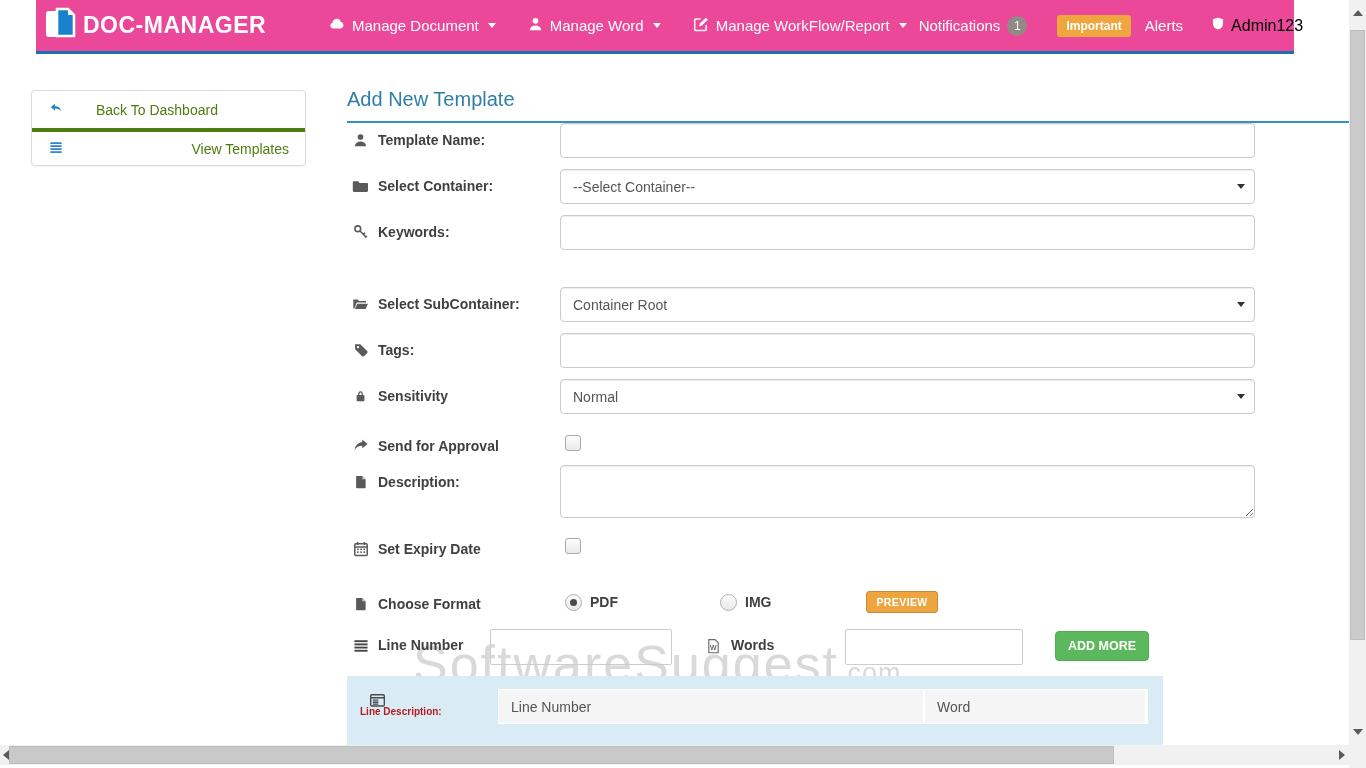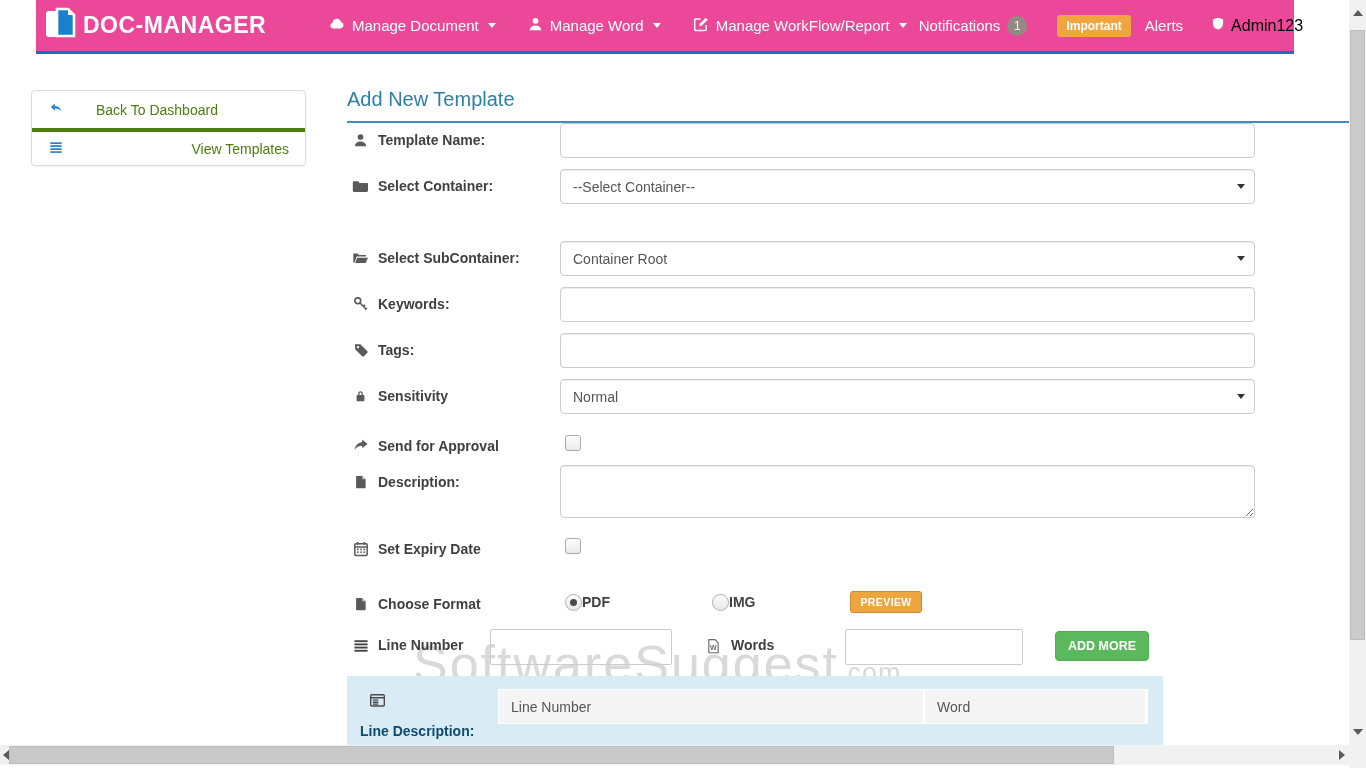--- a/index.html
+++ b/index.html
@@ -49,21 +49,21 @@
   .tinput { height:35px; }
   .tselect { height:35px; display:flex; align-items:center; cursor:pointer; }
   .caret-d { position:absolute; right:10px; top:15px; width:0; height:0;
     border-left:4px solid transparent; border-right:4px solid transparent; border-top:5px solid #333; }
   .tarea { height:53px; resize:both; display:block; }
 
   .checkbox { width:16px; height:16px; border:1px solid #ababab; border-radius:3px;
     background:linear-gradient(#fdfdfd,#e9e9e9); margin-top:6px; margin-left:5px; cursor:pointer; }
 
   .radio-row { display:flex; align-items:center; padding-top:4px; }
-  .radio-group { display:flex; align-items:center; cursor:pointer; }
+  .radio-group { display:flex; align-items:center; gap:8px; cursor:pointer; }
   .radio { width:17px; height:17px; border:1px solid #b0b0b0; border-radius:50%;
     background:linear-gradient(#fdfdfd,#e7e7e7); position:relative; flex:none; }
   .radio.on::after { content:""; position:absolute; left:4px; top:4px; width:7px; height:7px;
     border-radius:50%; background:#4a4a4a; }
   .radio-label { font-size:14px; font-weight:bold; color:#404040; }
   .preview-btn { background:#eda63f; border:1px solid #cf8a2d; color:#fff; font-size:10.5px;
     font-weight:bold; letter-spacing:.4px; padding:4px 9px; border-radius:3px; cursor:pointer;
     font-family:inherit; }
 
   
@@ -73,21 +73,21 @@
   .line-input { width:182px; height:36px; border:1px solid #ccc; border-radius:2px;
     background:transparent; font-size:14px; color:#555; padding:6px 10px; font-family:inherit; }
   .addmore-btn { background:#5cb85c; border:1px solid #4cae4c; color:#fff; font-size:12.5px;
     font-weight:bold; padding:7px 12px; border-radius:4px; cursor:pointer; margin-left:32px;
     margin-top:2px; font-family:inherit; }
 
   
   .panel { position:relative; z-index:2; margin-top:11px; width:816px; height:76px;
     background:#d9ecf6; overflow:hidden; }
   .panel-icon { position:absolute; left:21px; top:16px; }
-  .panel-label { position:absolute; left:13px; top:47px; font-size:14px; font-weight:bold; color:#0c4a6e; }
+  .panel-label { position:absolute; left:13px; top:30px; font-size:10px; font-weight:bold; color:#b91c1c; }
   .ptable { position:absolute; left:151px; top:13px; width:650px; background:#fff;
     padding:1px; display:flex; gap:2px; }
   .pcell { background:#f5f5f5; height:33px; display:flex; align-items:center;
     padding-left:12px; font-size:14px; color:#555; }
   .pcell.c1 { width:424px; }
   .pcell.c2 { width:220px; }
 
   
   .watermark { position:absolute; left:413px; top:634px; z-index:1; color:#d9d9d9;
     font-weight:normal; white-space:nowrap; pointer-events:none; }
@@ -232,54 +232,54 @@
       <label>Select Container:</label>
     </div>
     <div class="control-col">
       <div class="tselect">
         <span>--Select Container--</span>
         <i class="caret-d"></i>
       </div>
     </div>
   </div>
 
+  <div class="form-row">
+    <div class="label-col">
+      <span class="ficon">
+        <svg width="16" height="16" viewBox="0 0 16 16">
+            <g fill="none" stroke="#5a5a5a" stroke-width="1.6">
+              <circle cx="4.8" cy="4.8" r="2.9"></circle>
+              <path d="M7 7l6.3 6.3M10.4 10.4l1.6-1.6M12.2 13.6l1.6-1.6"></path>
+            </g>
+          </svg>
+      </span>
+      <label>Keywords:</label>
+    </div>
+    <div class="control-col">
+      <input class="tinput" value="" style="">
+    </div>
+  </div>
+
   <div class="form-row row-gap-lg">
     <div class="label-col">
       <span class="ficon">
         <svg width="17" height="16" viewBox="0 0 16 16">
             <g fill="#5a5a5a">
               <path d="M.8 3.4h4.3l1.5 1.6h6.9v1.5H4.2L2 12.6H.8z"></path>
               <path d="M4.7 7.7h10.8l-2.4 5.2H2.5z"></path>
             </g>
           </svg>
       </span>
       <label>Select SubContainer:</label>
     </div>
     <div class="control-col">
       <div class="tselect">
         <span>Container Root</span>
         <i class="caret-d"></i>
       </div>
-    </div>
-  </div>
-
-  <div class="form-row">
-    <div class="label-col">
-      <span class="ficon">
-        <svg width="16" height="16" viewBox="0 0 16 16">
-            <g fill="none" stroke="#5a5a5a" stroke-width="1.6">
-              <circle cx="4.8" cy="4.8" r="2.9"></circle>
-              <path d="M7 7l6.3 6.3M10.4 10.4l1.6-1.6M12.2 13.6l1.6-1.6"></path>
-            </g>
-          </svg>
-      </span>
-      <label>Keywords:</label>
-    </div>
-    <div class="control-col">
-      <input class="tinput" value="" style="">
     </div>
   </div>
 
   <div class="form-row">
     <div class="label-col">
       <span class="ficon">
         <svg width="16" height="16" viewBox="0 0 16 16">
             <path fill="#5a5a5a" d="M2 2.2h5.3l6.9 6.9c.5.5.5 1.3 0 1.8l-3.3 3.3c-.5.5-1.3.5-1.8 0L2.2 7.3z"></path>
             <circle cx="5" cy="5.1" r="1.2" fill="#fff"></circle>
           </svg>

